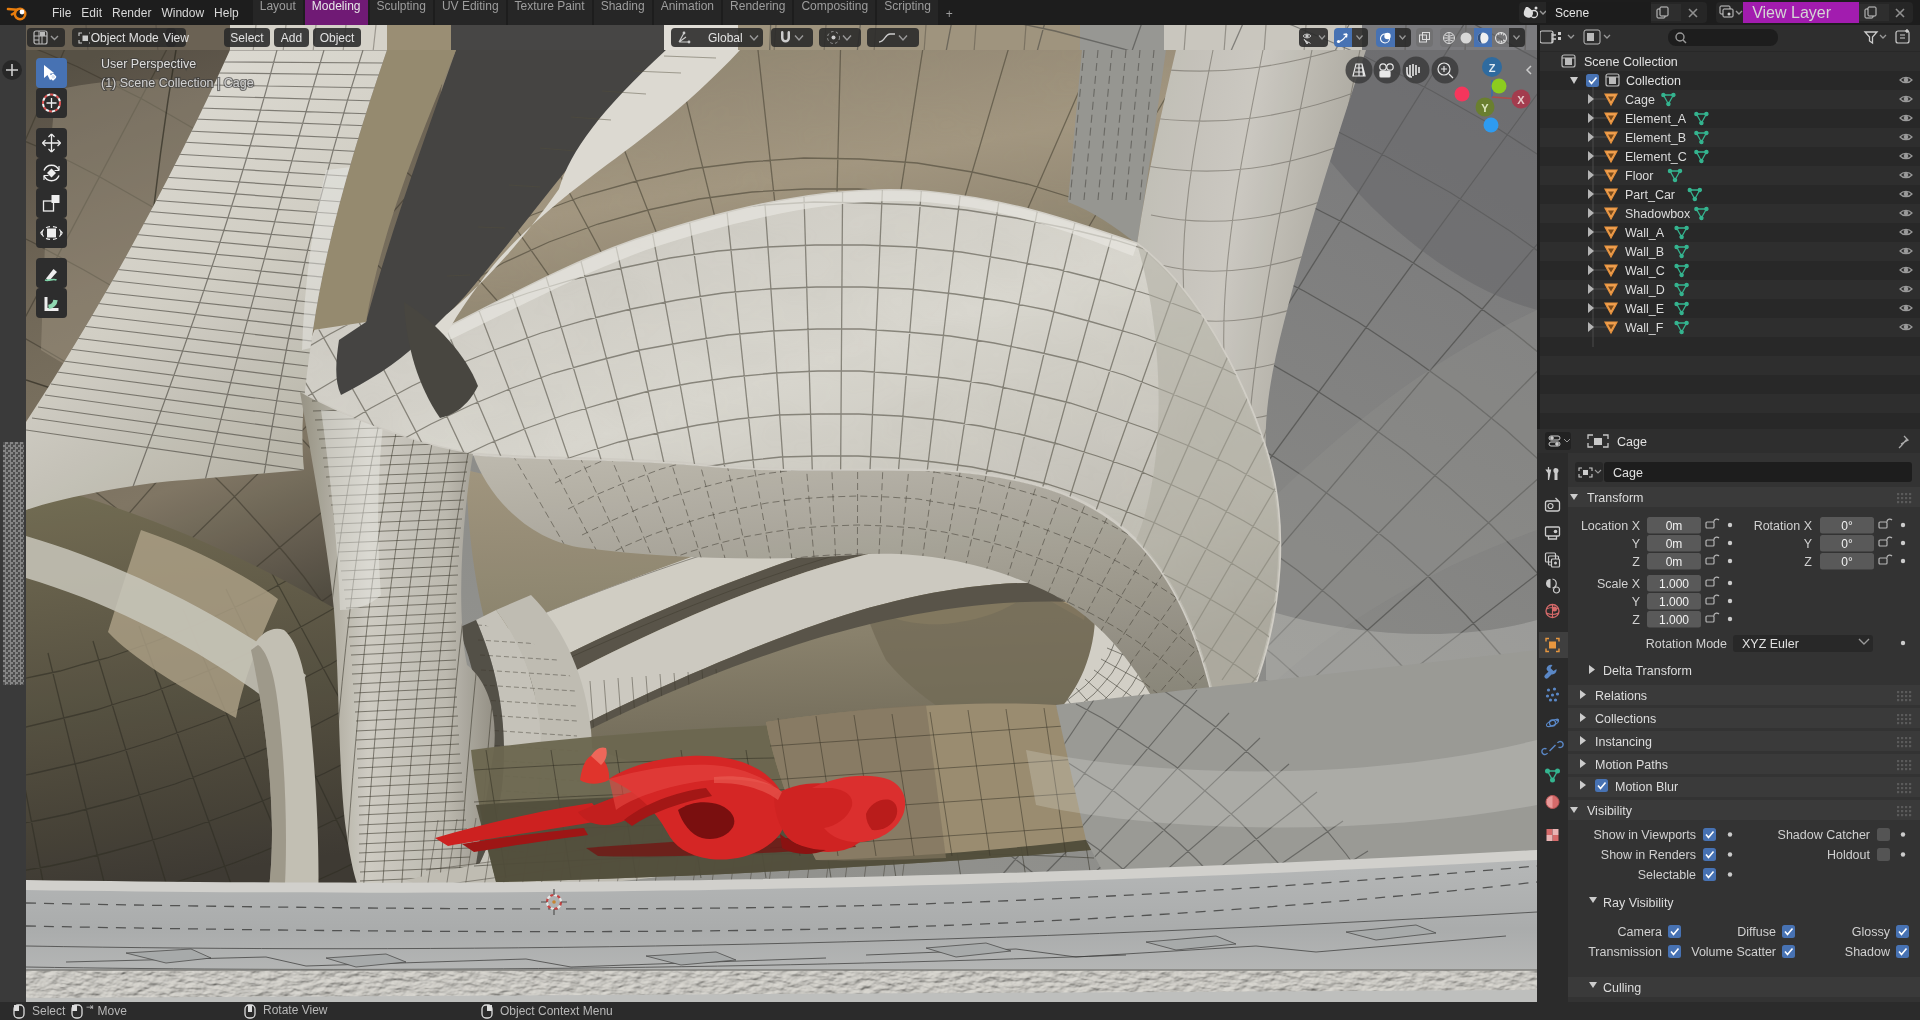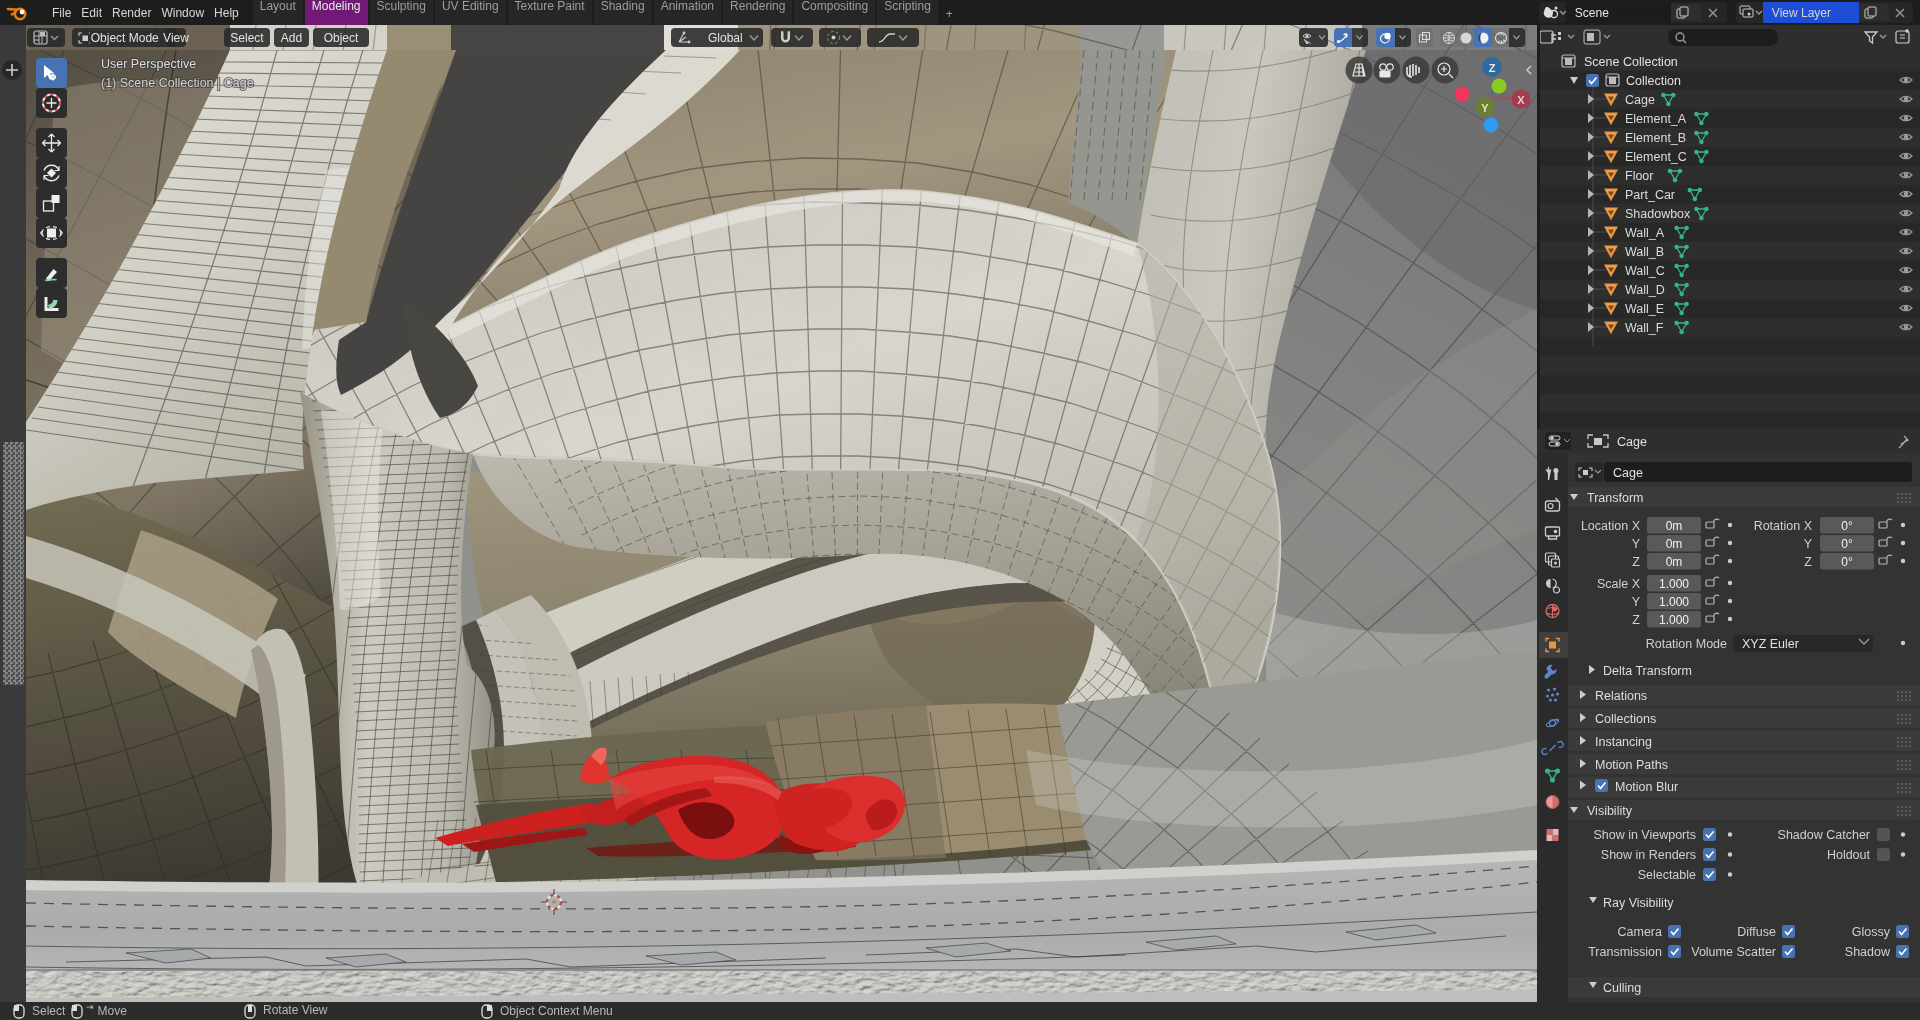--- a/index.html
+++ b/index.html
@@ -56,21 +56,21 @@
         <path d="M8,5 l8,8 M16,5 l-8,8" stroke="#909090" stroke-width="1.6"></path>
       </svg>
 </div>
 <div style="display:flex;align-items:center;background:#262626;border-radius:4px;height:21px;margin-right:7px">
  <svg width="27" height="17">
         <rect x="4" y="2" width="10" height="8" rx="1" fill="none" stroke="#ccc"></rect>
         <rect x="7" y="5" width="10" height="8" rx="1" fill="#262626" stroke="#ccc"></rect>
         <circle cx="13" cy="10" r="1.5" fill="#ccc"></circle>
         <path d="M20,7 l3,3 l3,-3" stroke="#999" fill="none" stroke-width="1.4"></path>
       </svg>
- <span style="color:#d5d5d5;font-size:12px;background:#1d4ed8;align-self:stretch;display:flex;align-items:center;padding:0 28px 0 9px">View Layer</span>
+ <span style="color:#d5d5d5;font-size:16px;background:#a21caf;align-self:stretch;display:flex;align-items:center;padding:0 28px 0 9px">View Layer</span>
  <svg width="30" height="17" style="background:#2e2e2e">
         <rect x="6" y="5" width="8" height="9" rx="1" fill="none" stroke="#ccc"></rect>
         <rect x="9" y="3" width="8" height="9" rx="1" fill="#2e2e2e" stroke="#ccc"></rect>
       </svg>
  <svg width="24" height="17">
         <path d="M7,5 l8,8 M15,5 l-8,8" stroke="#909090" stroke-width="1.6"></path>
       </svg>
 </div>
 </div>
 <div class="abs hdr">
@@ -90,21 +90,21 @@
         </g>
       </svg>
       <span style="margin-left:1px">Object Mode</span>
       <svg width="15" height="8" style="margin-left:6px">
         <path d="M3,1.5 l4,4.5 l4,-4.5" stroke="#999" fill="none" stroke-width="1.4"></path>
       </svg>
     </div>
 <div class="pill" style="left:140px;width:20px">View</div>
 <div class="pill" style="left:198px;width:46px">Select</div>
 <div class="pill" style="left:248px;width:35px">Add</div>
-<div class="pill" style="left:287px;width:56px">Object</div>
+<div class="pill" style="left:287px;width:48px">Object</div>
 <div class="pill" style="left:645px;width:92px;justify-content:flex-start;padding-left:6px">
       <svg width="15" height="13">
         <path d="M2,11 L7,2 M2,11 L12,11 M2,11 L9,6" stroke="#ccc" fill="none" stroke-width="1.1"></path>
         <circle cx="7" cy="2" r="1.4" fill="#ccc"></circle>
         <circle cx="12" cy="11" r="1.4" fill="#ccc"></circle>
       </svg>
       <span style="margin-left:16px">Global</span>
       <svg width="14" height="8" style="margin-left:5px">
         <path d="M2,1.5 l4,4.5 l4,-4.5" stroke="#999" fill="none" stroke-width="1.4"></path>
       </svg>

